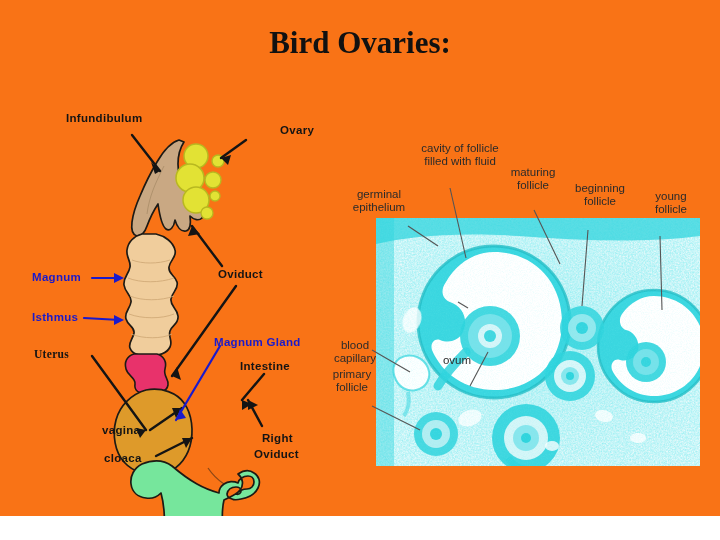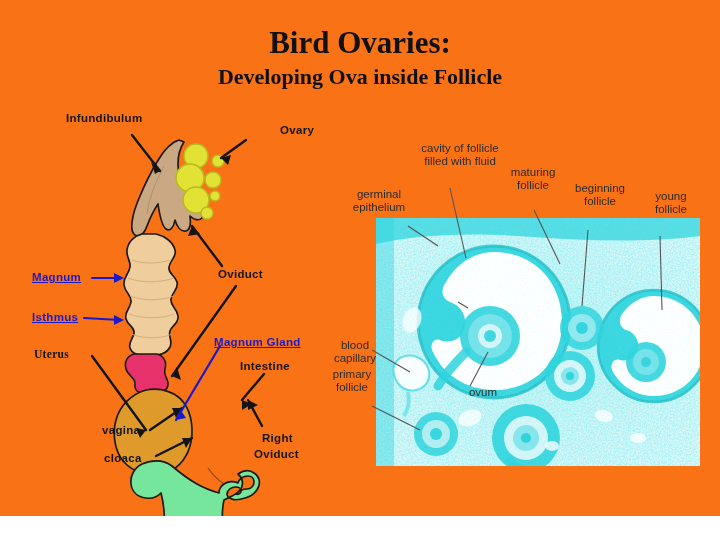--- a/index.html
+++ b/index.html
@@ -53,41 +53,40 @@
   }
   .lbl {
     position: absolute;
     font-family: "Liberation Sans", sans-serif;
     font-weight: bold;
     font-size: 11.5px;
     color: #141414;
     white-space: nowrap;
     letter-spacing: 0.3px;
   }
-  .lbl-blue { color: #1a1aCC; text-decoration: underline; }
+  .lbl-blue { color: #1a1aCC; }
   .mlbl {
     position: absolute;
     font-family: "Liberation Sans", sans-serif;
     font-weight: normal;
     font-size: 11.5px;
     color: #2b2b2b;
     white-space: nowrap;
     text-align: center;
     line-height: 1.12;
   }
   svg { display: block; overflow: visible; }
 </style>
 </head>
 <body>
 
 <div id="slide">
 
   <div id="title-block">
     <div id="title-main">Bird Ovaries:</div>
-    <div id="title-sub">Developing Ova inside Follicle</div>
   </div>
 
   <div id="left-figure">
 
     <svg width="330" height="382" viewBox="0 0 330 382">
       <defs></defs>
 
       <path d="M165 32 C158 34 150 42 143 54 C137 64 131 76 126 88
            C122 97 119 106 118 114 C117 122 119 127 123 128
            C127 129 131 124 133 118 C136 110 140 102 144 96
@@ -368,21 +367,21 @@
     <div class="mlbl" style="left:222px; top:42px; width:80px;">
       <span>beginning</span><br>
       <span>follicle</span>
     </div>
 
     <div class="mlbl" style="left:300px; top:50px; width:66px;">
       <span>young</span><br>
       <span>follicle</span>
     </div>
 
-    <div class="mlbl" style="left:120px; top:214px; width:50px;margin-top:32px;">ovum</div>
+    <div class="mlbl" style="left:94px; top:214px; width:50px;">ovum</div>
 
     <div class="mlbl" style="left:-14px; top:172px; width:62px;margin-top:27px;">
       <span>blood</span><br>
       <span>capillary</span>
     </div>
 
     <div class="mlbl" style="left:-18px; top:228px; width:64px;">
       <span>primary</span><br>
       <span>follicle</span>
     </div>

